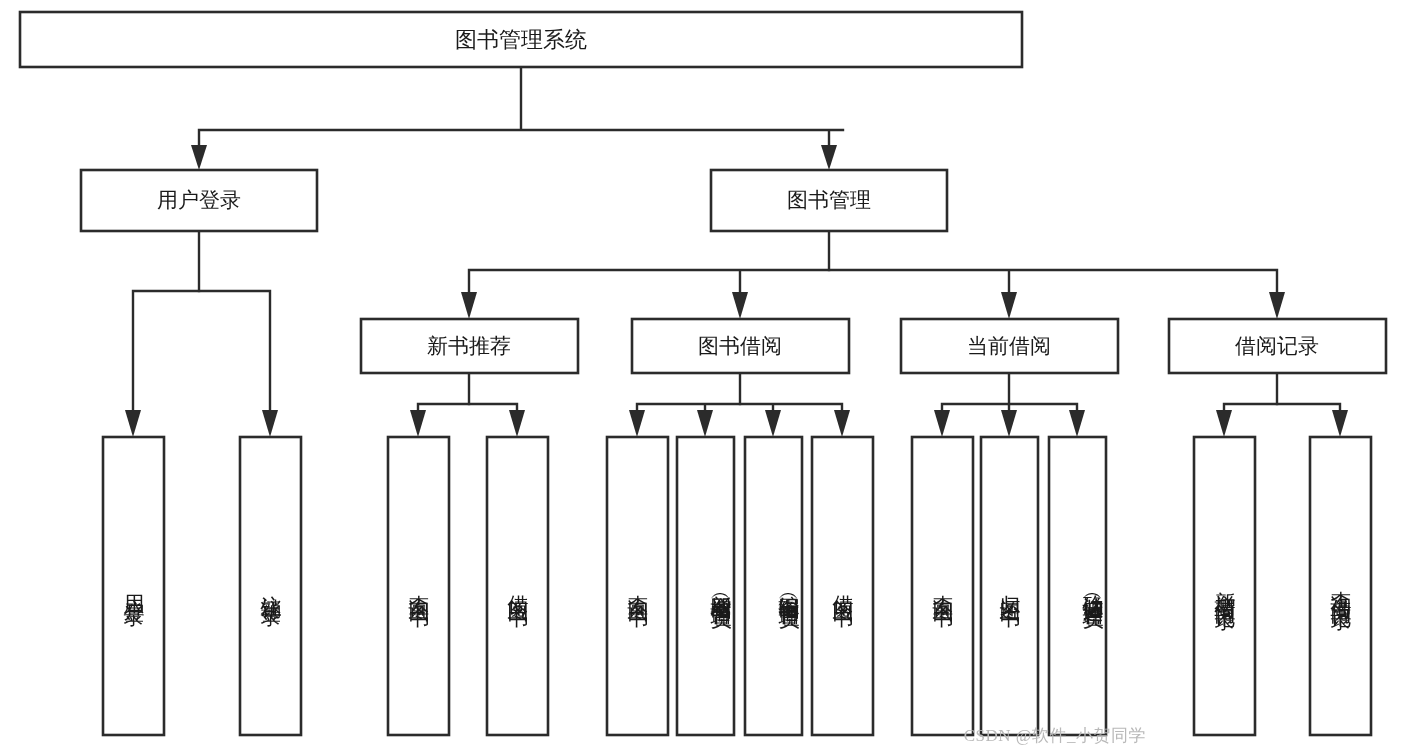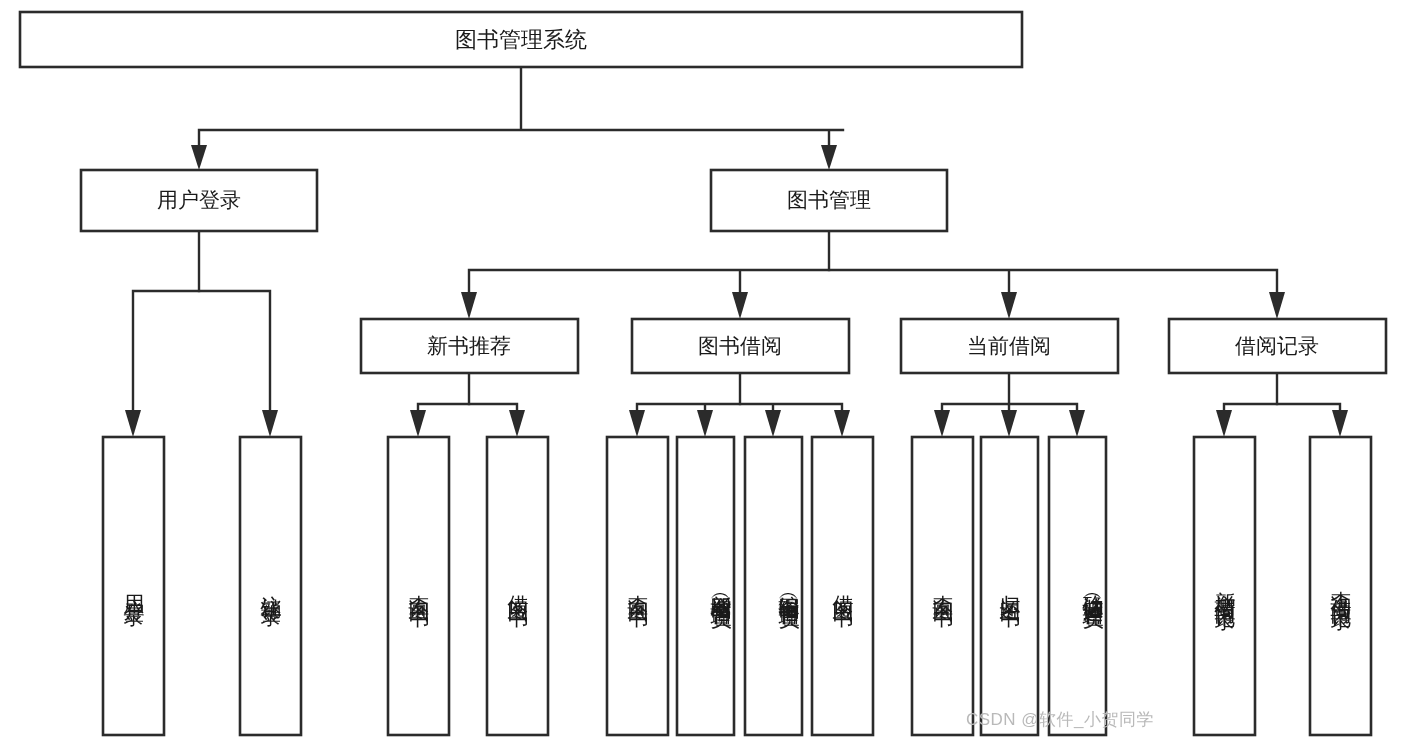--- a/index.html
+++ b/index.html
@@ -11,21 +11,20 @@
     width: 1405px;
     height: 747px;
     font-family: "DejaVu Sans", "Liberation Sans", sans-serif;
     overflow: hidden;
   }
   #diagram-root {
     position: relative;
     width: 1154px;
     height: 747px;
     background: #ffffff;
-    padding-left: 8px;
   }
   svg.diagram-svg {
     position: absolute;
     left: 0;
     top: 0;
     width: 1405px;
     height: 747px;
     display: block;
   }
   .node-rect {
@@ -49,22 +48,22 @@
     fill: #1a1a1a;
     text-anchor: middle;
     dominant-baseline: middle;
   }
   .title-label {
     font-size: 22px;
   }
   .watermark {
     position: absolute;
     right: 8px;
-    bottom: 16px;
-    font-family: Liberation Sans, sans-serif;
+    bottom: 0;
+    font-family: Liberation Serif, serif;
     font-size: 17px;
     color: #b9b9b9;
     letter-spacing: 0.5px;
     white-space: nowrap;
     user-select: none;
   }
 </style>
 </head>
 <body>
 

